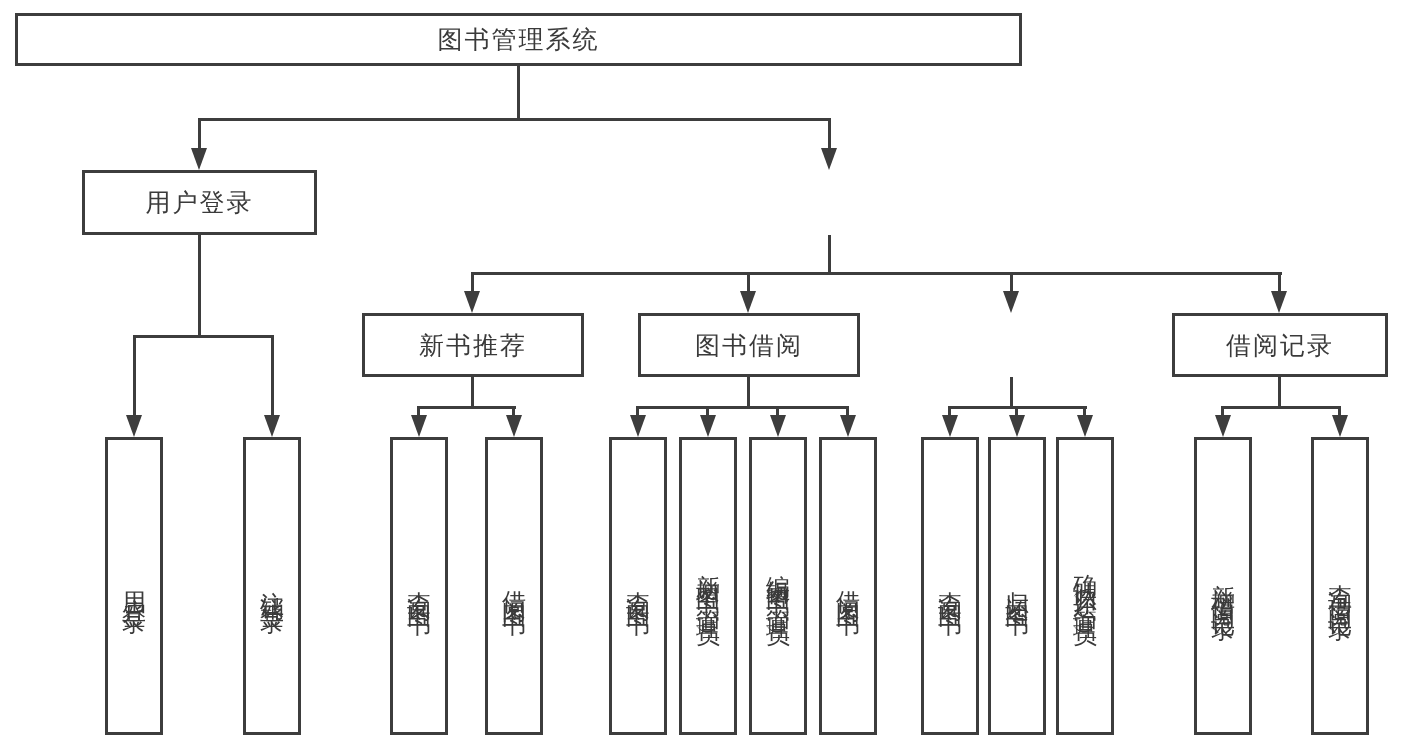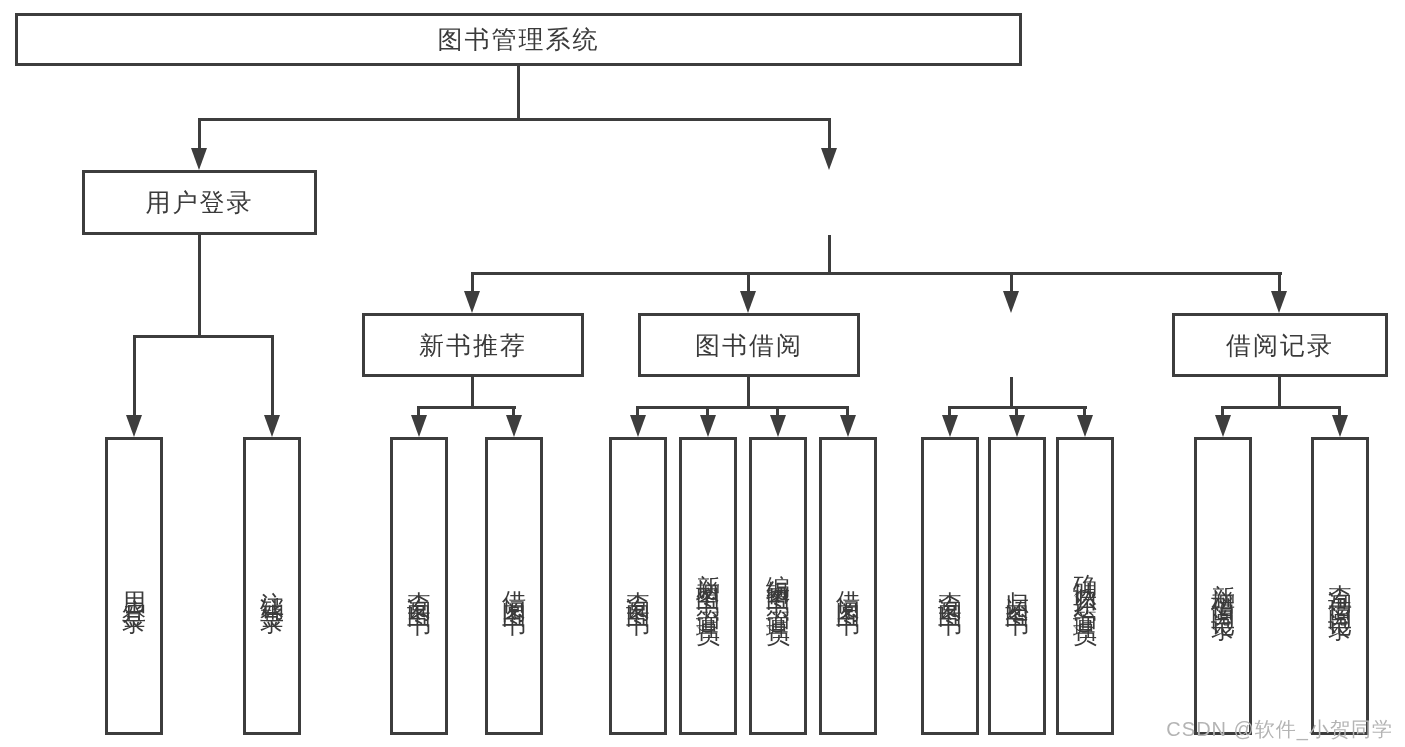--- a/index.html
+++ b/index.html
@@ -169,15 +169,14 @@
   <div class="node" style="left:1056px;top:437px;width:58px;height:298px">
     <span class="v-label">确认归还（管理员）</span>
   </div>
   <div class="node" style="left:1194px;top:437px;width:58px;height:298px">
     <span class="v-label">新增借阅记录</span>
   </div>
   <div class="node" style="left:1311px;top:437px;width:58px;height:298px">
     <span class="v-label">查询借阅记录</span>
   </div>
 
-  <div class="watermark">CSDN @软件_小贺同学</div>
 
 </div>
 
 </body></html>

